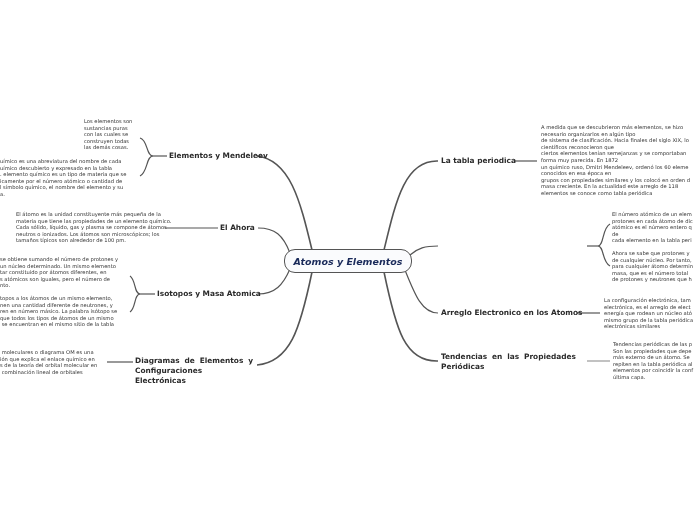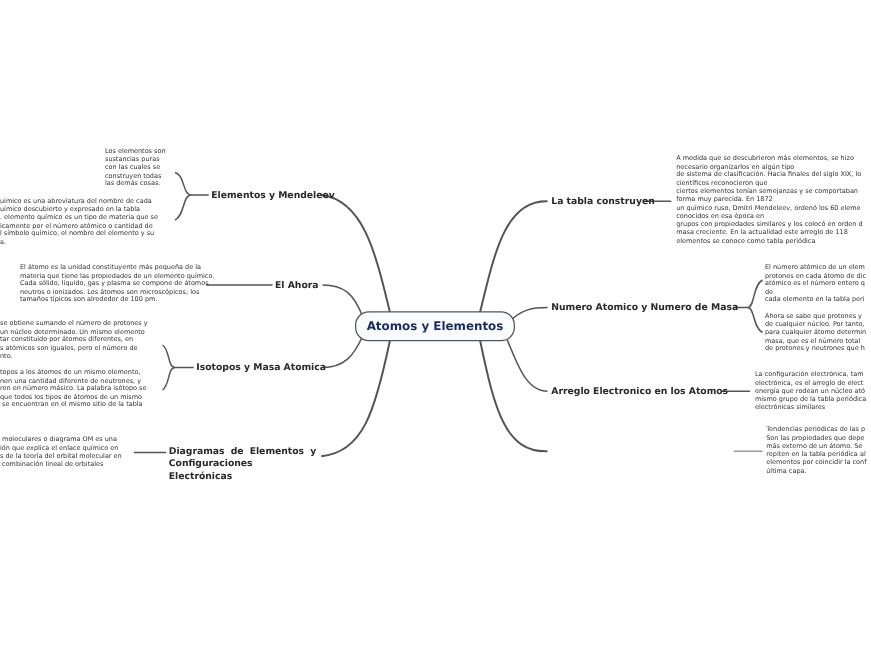--- a/index.html
+++ b/index.html
@@ -9,20 +9,21 @@
       font-family: "DejaVu Sans", sans-serif;
     }
     #canvas { position: absolute; left: 0; top: 0; width: 697px; height: 520px; }
     svg.lines { position: absolute; left: 0; top: 0; }
     .central {
       position: absolute; left: 284px; top: 249px; width: 128px; height: 24px;
       border: 1.2px solid #555; border-radius: 11px; background: #fafbfd;
       display: flex; align-items: center; justify-content: center;
       color: #1a2a5a; font-weight: bold; font-size: 9.5px; box-sizing: border-box;
       white-space: nowrap;
+      font-style: italic;
     }
     .branch {
       position: absolute; font-weight: bold; font-size: 7.4px; color: #2a2a2a;
       line-height: 10px; white-space: nowrap;
     }
     .branch.justify { white-space: normal; text-align: justify; text-align-last: justify; }
     .note {
       position: absolute; font-size: 5.2px; color: #333; line-height: 6.6px;
       white-space: pre; overflow: hidden;
     }
@@ -107,57 +108,57 @@
 
   <div class="branch justify" style="left:135px; top:356px; width:118px;">
     <span>Diagramas de Elementos y Configuraciones Electrónicas</span>
   </div>
   <div class="note" style="left:0px; top:349px; width:104px;"> moleculares o diagrama OM es una
 ión que explica el enlace químico en
 s de la teoría del orbital molecular en
  combinación lineal de orbitales</div>
 
   <div class="branch" style="left:441px; top:156px;">
-    <span>La tabla construyen</span>
+    <span>La tabla periodica</span>
   </div>
   <div class="note" style="left:541px; top:124px; width:156px;">A medida que se descubrieron más elementos, se hizo
 necesario organizarlos en algún tipo
 de sistema de clasificación. Hacia finales del siglo XIX, lo
 científicos reconocieron que
 ciertos elementos tenían semejanzas y se comportaban
 forma muy parecida. En 1872
 un químico ruso, Dmitri Mendeleev, ordenó los 60 eleme
 conocidos en esa época en
 grupos con propiedades similares y los colocó en orden d
 masa creciente. En la actualidad este arreglo de 118
 elementos se conoce como tabla periódica</div>
 
-  <div class="branch" style="left:441px; top:241px;">
-    <span>Numero Atomico y Numero de Masa</span>
-  </div>
   <div class="note" style="left:612px; top:211px; width:85px;">El número atómico de un elem
 protones en cada átomo de dic
 atómico es el número entero q
 de
 cada elemento en la tabla peri</div>
   <div class="note" style="left:612px; top:250px; width:85px;">Ahora se sabe que protones y
 de cualquier núcleo. Por tanto,
 para cualquier átomo determin
 masa, que es el número total
 de protones y neutrones que h</div>
 
   <div class="branch" style="left:441px; top:308px;">
     <span>Arreglo Electronico en los Atomos</span>
   </div>
   <div class="note" style="left:604px; top:297px; width:93px;">La configuración electrónica, tam
 electrónica, es el arreglo de elect
 energía que rodean un núcleo ató
 mismo grupo de la tabla periódica
 electrónicas similares</div>
 
+  <div class="branch justify" style="left:441px; top:352px; width:135px;">
+    <span>Tendencias en las Propiedades Periódicas</span>
+  </div>
   <div class="note" style="left:613px; top:341px; width:84px;">Tendencias periódicas de las p
 Son las propiedades que depe
 más externo de un átomo. Se
 repiten en la tabla periódica al
 elementos por coincidir la conf
 última capa.</div>
 
 </div>
 
 </body></html>

